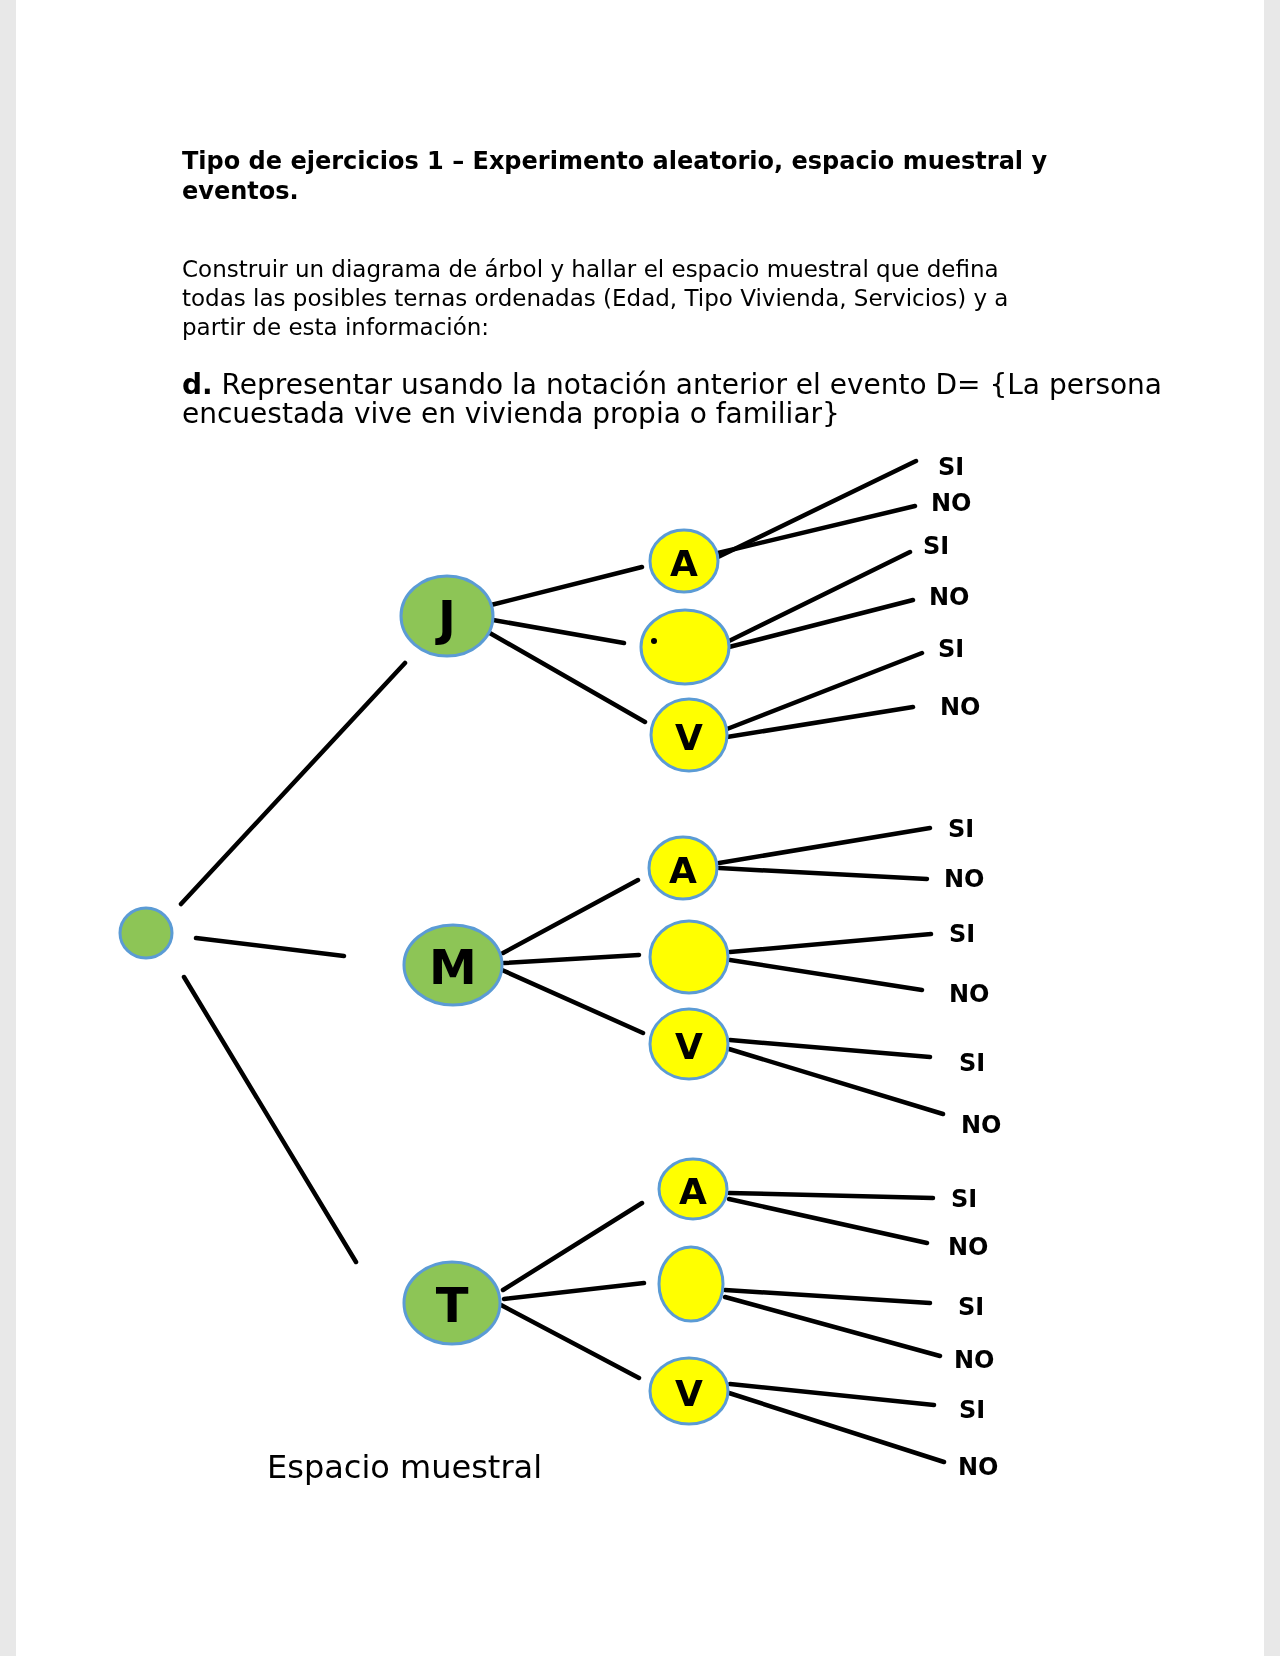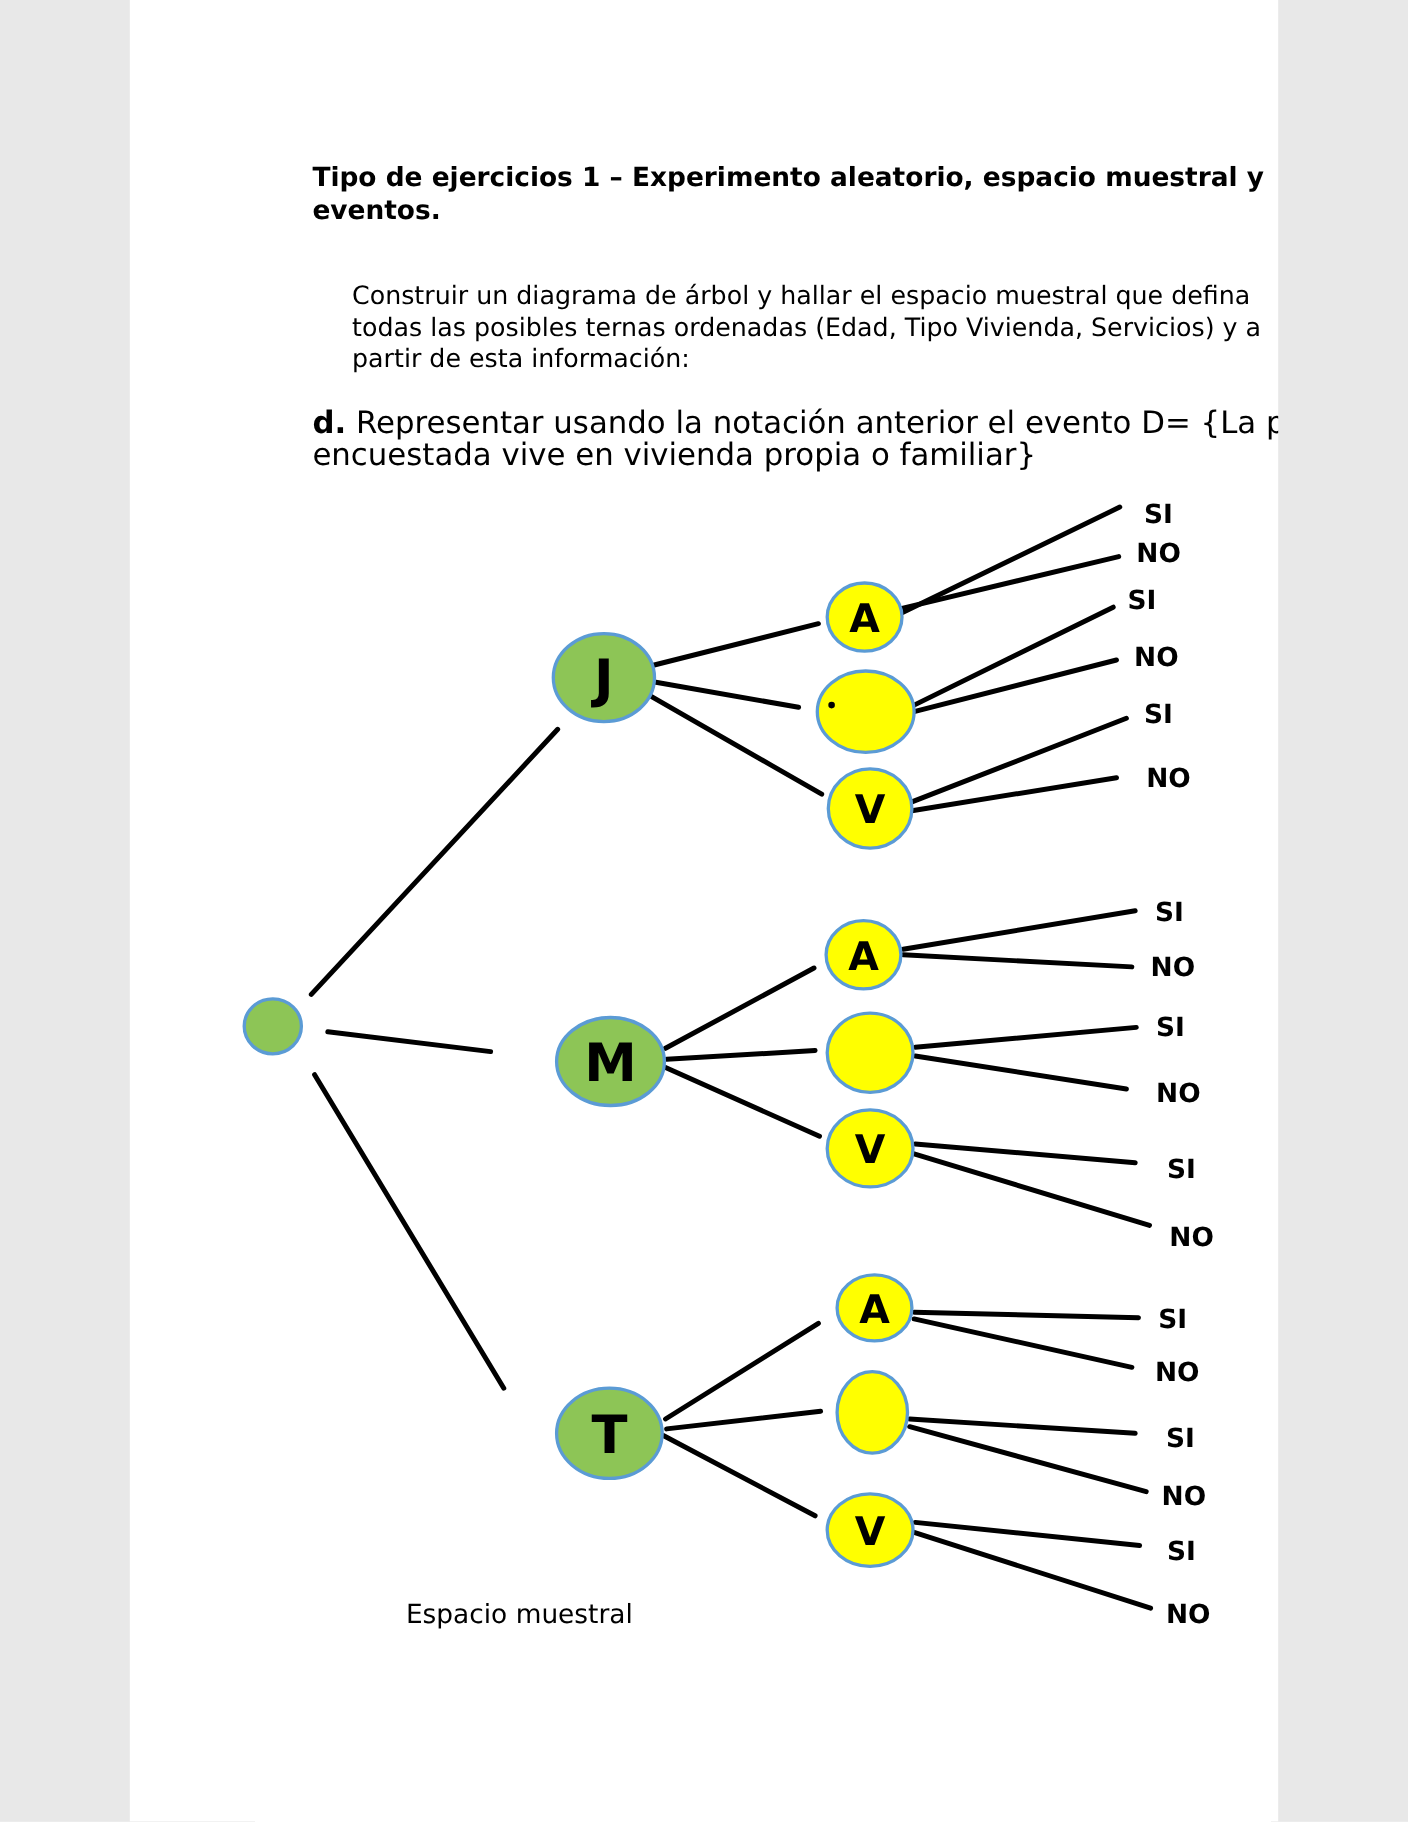--- a/index.html
+++ b/index.html
@@ -1,18 +1,18 @@
 <!DOCTYPE html>
 <html><head>
 <meta charset="utf-8">
 <style>
   html,body{margin:0;padding:0;background:#e8e8e8;}
   .page{
     position:relative;
-    width:1044px;height:1656px;
+    width:1248px;height:1656px;
     background:#ffffff;
     font-family:"DejaVu Sans","Liberation Sans",sans-serif;
     color:#000;
     overflow:hidden;
     margin:0 auto;
   }
   .textblock{
     position:absolute;
     white-space:pre-line;
     color:#000;
@@ -20,31 +20,30 @@
   .title{
     left:166px;top:146px;
     font-size:24px;line-height:30px;
     font-weight:bold;
     width:1040px;
   }
   .intro{
     left:166px;top:255px;
     font-size:23px;line-height:29px;
     width:1040px;
-    margin-left:36px;
   }
   .item-d{
     left:166px;top:370px;
     font-size:28px;line-height:29px;
     width:1040px;
   }
   .item-d .b{font-weight:bold;}
   .caption{
     left:251px;top:1452px;
-    font-size:24px;line-height:30px;
+    font-size:32px;line-height:30px;
   }
   svg.tree{
     position:absolute;left:0;top:0;
     width:1280px;height:1656px;
   }
   svg.tree text{
     font-family:"DejaVu Sans","Liberation Sans",sans-serif;
     fill:#000;
   }
 </style>

